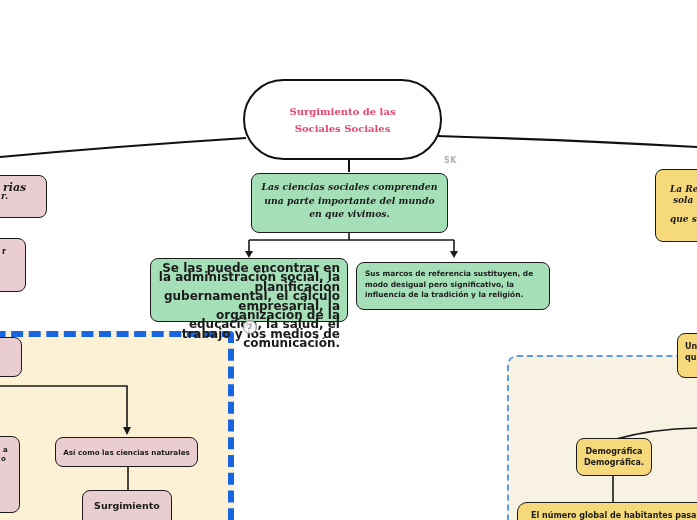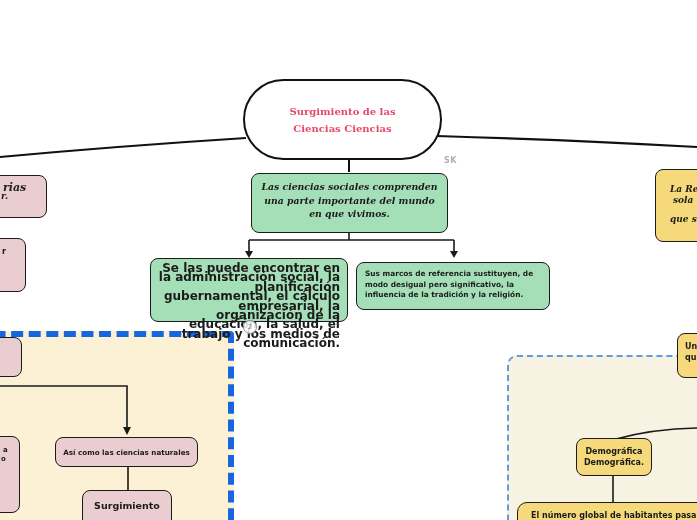--- a/index.html
+++ b/index.html
@@ -66,21 +66,21 @@
     <polygon points="450,251 458,251 454,258" fill="#1a1a1a"></polygon>
     <path d="M-10 386 H127 V427" stroke="#1a1a1a" stroke-width="1.6" fill="none"></path>
     <polygon points="123,427 131,427 127,435" fill="#1a1a1a"></polygon>
     <path d="M128 466 V491" stroke="#1a1a1a" stroke-width="1.6" fill="none"></path>
     <path d="M616 439 Q652 429 697 428" stroke="#1a1a1a" stroke-width="1.6" fill="none"></path>
     <path d="M613 476 V503" stroke="#1a1a1a" stroke-width="1.6" fill="none"></path>
   </svg>
 
   <div class="node oval">
     <div class="t">Surgimiento de las</div>
-    <div class="t">Ciencias Ciencias</div>
+    <div class="t">Sociales Sociales</div>
   </div>
   <div class="author">SK</div>
 
   <div class="node green serif-i intro">
     <span>Las ciencias sociales comprenden una parte importante del mundo en que vivimos.</span>
   </div>
   <div class="node green sans-b child-left">
     <span>Se las puede encontrar en la administración social, la planificación gubernamental, el cálculo empresarial, la organización de la educación, la salud, el trabajo y los medios de comunicación.</span>
   </div>
   <div class="node green sans-b child-right">

